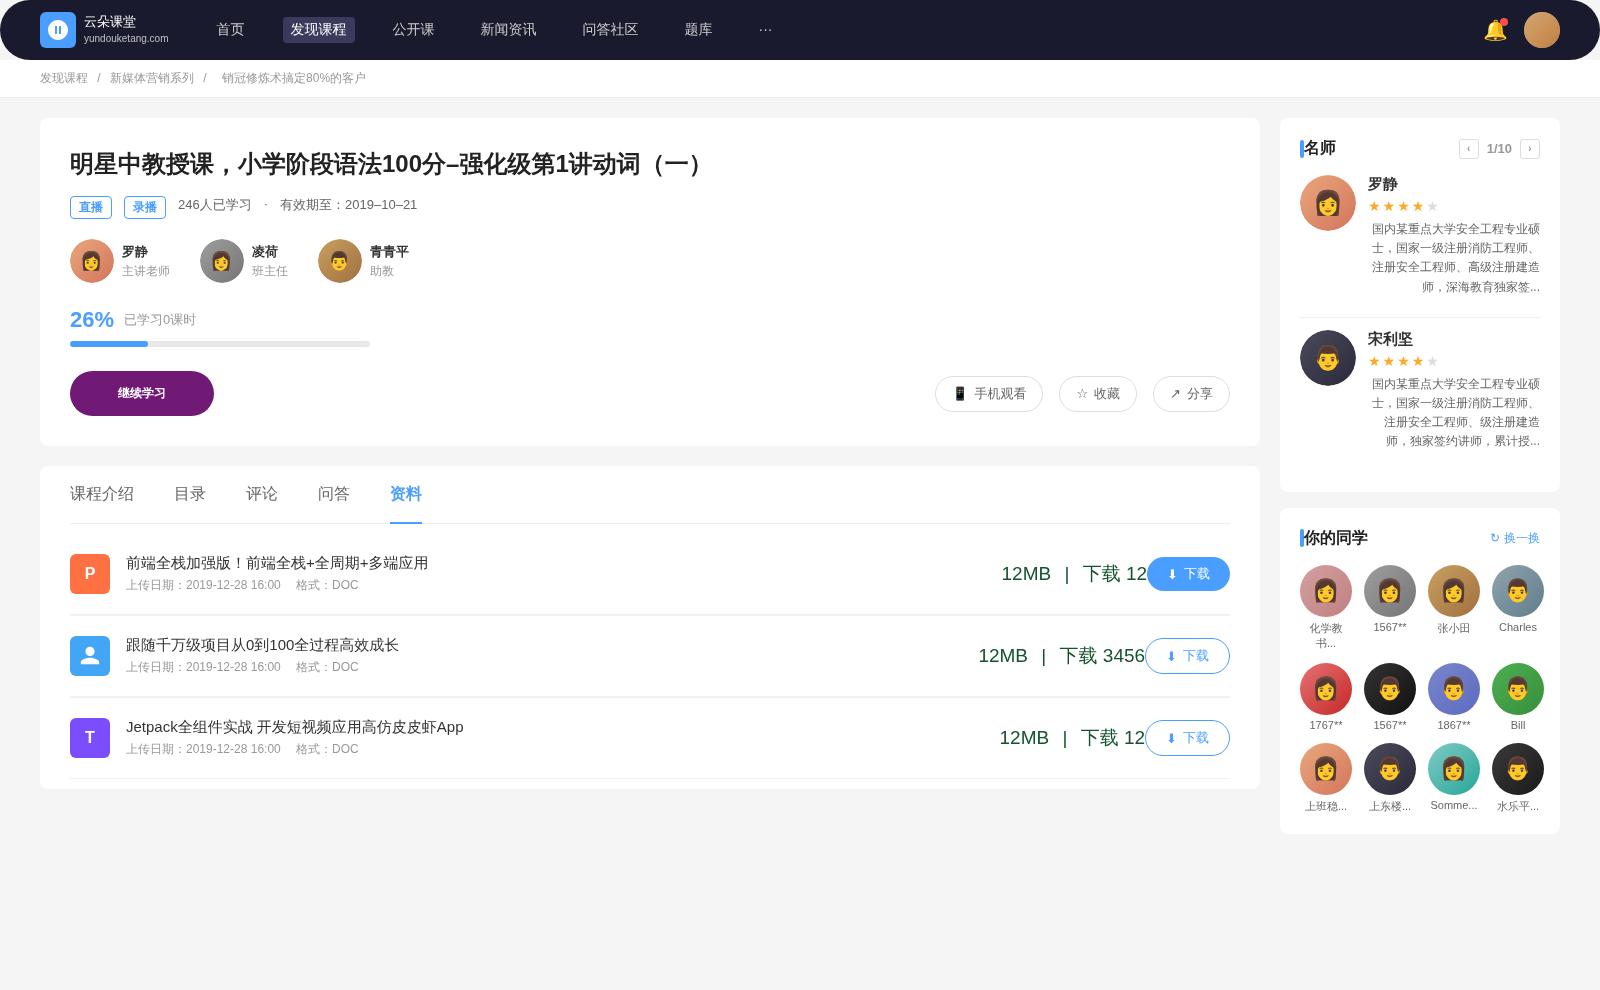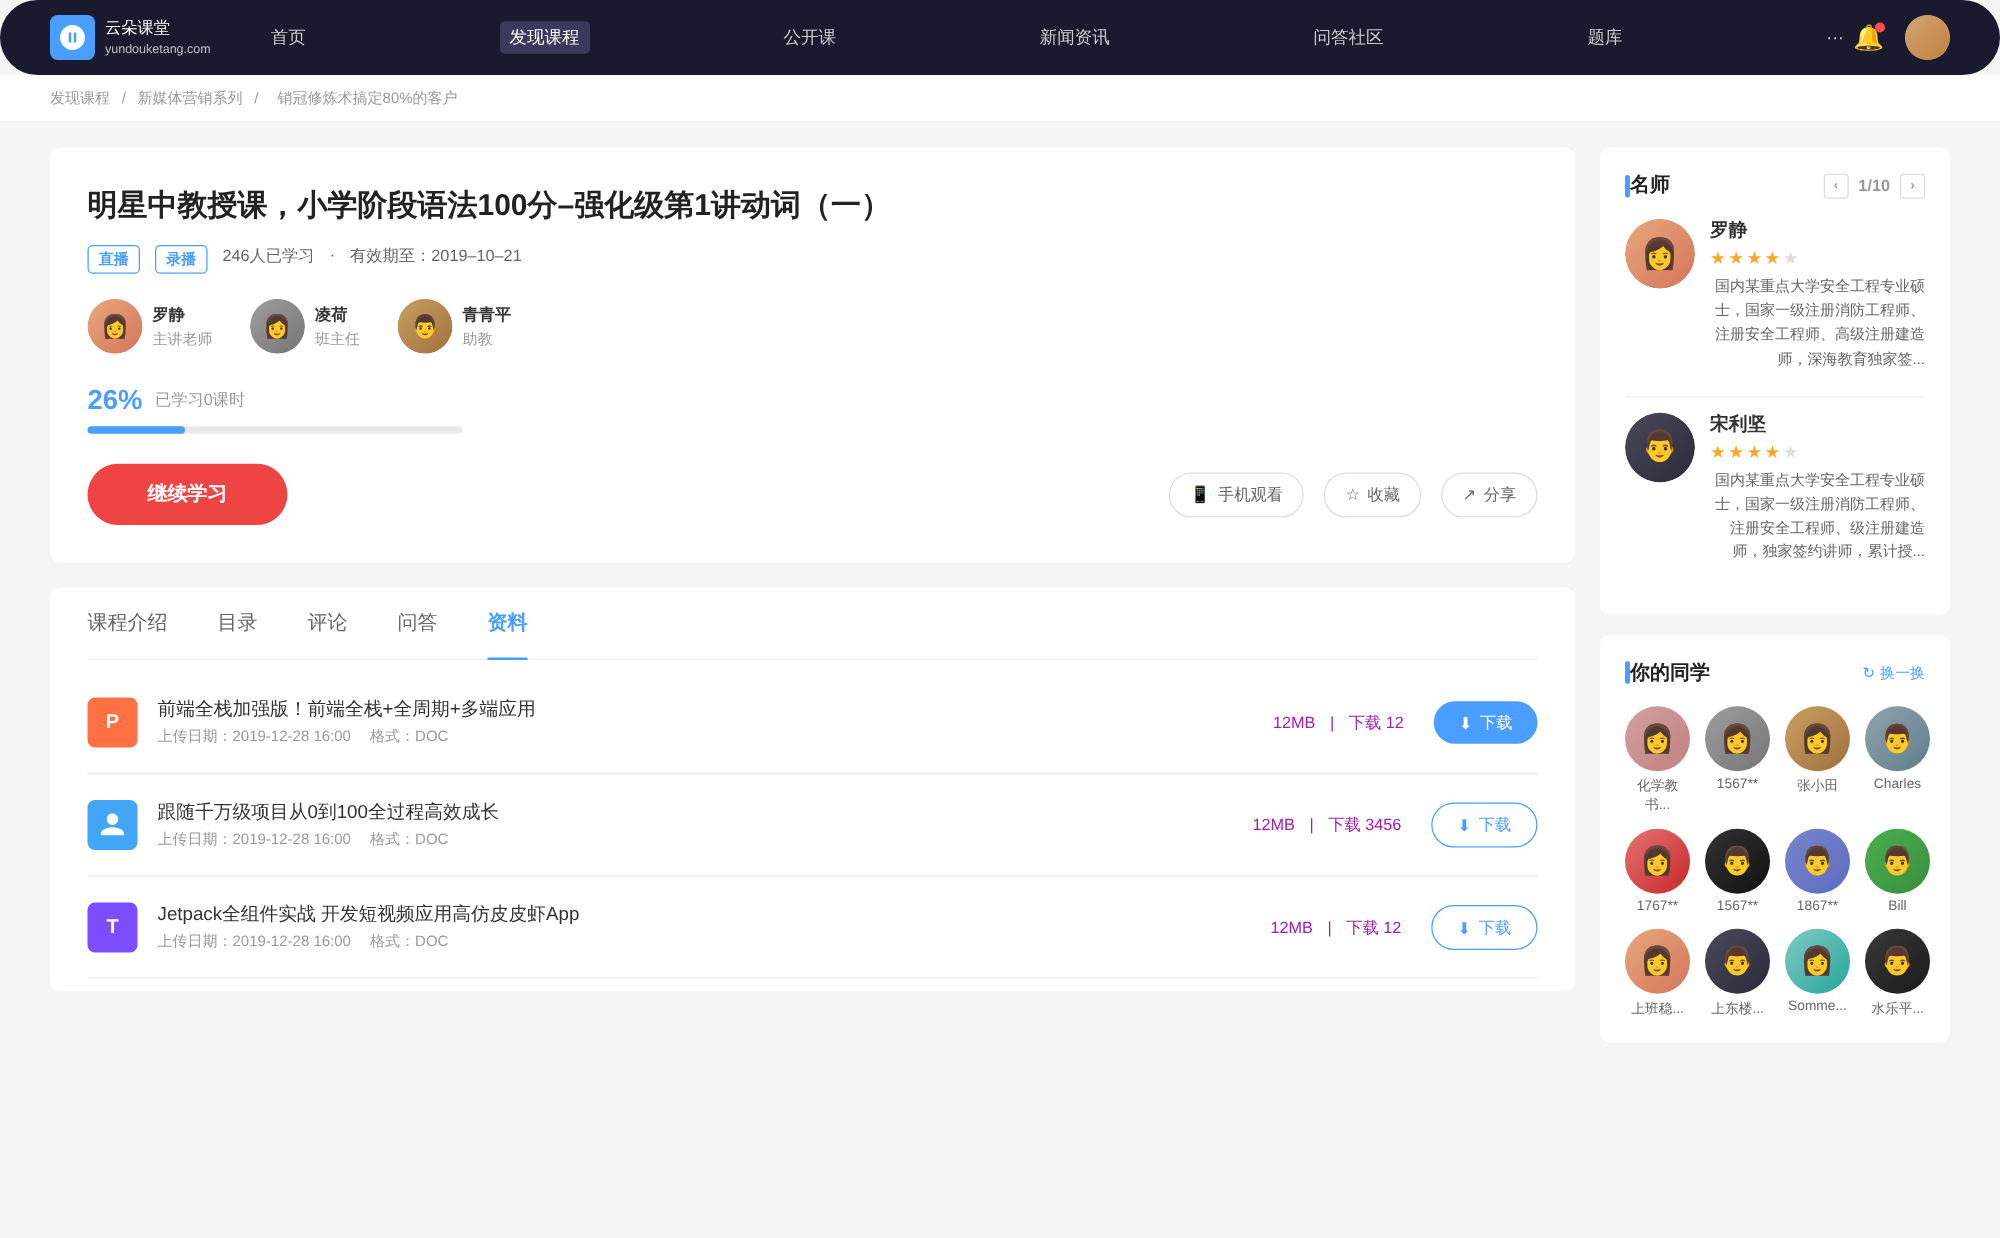--- a/index.html
+++ b/index.html
@@ -3,21 +3,21 @@
   <meta charset="utf-8">
   <style>
     * { box-sizing: border-box; margin: 0; padding: 0; }
     body { font-family: "PingFang SC", "Microsoft YaHei", sans-serif; background: #f5f5f5; font-size: 14px; color: #333; }
 
     
     .nav { background: #1a1a2e; height: 60px; display: flex; align-items: center; padding: 0 40px; border-radius: 30px; }
     .nav-logo { display: flex; align-items: center; margin-right: 40px; }
     .nav-logo-icon { width: 36px; height: 36px; background: #4a9eff; border-radius: 6px; display: flex; align-items: center; justify-content: center; color: white; font-weight: bold; font-size: 12px; margin-right: 8px; }
     .nav-logo-text { color: white; font-size: 13px; line-height: 1.2; }
-    .nav-links { display: flex; gap: 30px; flex: 1; justify-content: space-between; }
+    .nav-links { display: flex; gap: 30px; flex: 1; }
     .nav-link { color: #ccc; cursor: pointer; font-size: 14px; padding: 4px 8px; border-radius: 4px; }
     .nav-link.active { background: #3a3a5c; color: white; }
     .nav-right { display: flex; align-items: center; gap: 16px; margin-left: auto; }
     .nav-bell { color: #ccc; font-size: 20px; cursor: pointer; position: relative; }
     .nav-bell-dot { width: 8px; height: 8px; background: #ff4d4f; border-radius: 50%; position: absolute; top: 0; right: 0; }
     .nav-avatar { width: 36px; height: 36px; border-radius: 50%; background: #c0a080; overflow: hidden; cursor: pointer; }
     .nav-avatar-img { width: 100%; height: 100%; background: linear-gradient(135deg, #d4a574, #c08040); border-radius: 50%; }
 
     
     .breadcrumb { background: white; padding: 10px 40px; font-size: 12px; color: #999; border-bottom: 1px solid #eee; }
@@ -44,42 +44,42 @@
     .teacher-info { font-size: 13px; }
     .teacher-name { font-weight: bold; color: #333; margin-bottom: 2px; }
     .teacher-role { color: #999; font-size: 12px; }
     .progress-section { margin-bottom: 24px; }
     .progress-label { display: flex; align-items: center; gap: 10px; margin-bottom: 8px; }
     .progress-pct { font-size: 22px; font-weight: bold; color: #4a9eff; }
     .progress-text { font-size: 13px; color: #999; }
     .progress-bar-bg { height: 6px; background: #e8e8e8; border-radius: 3px; width: 300px; }
     .progress-bar-fill { height: 6px; background: #4a9eff; border-radius: 3px; }
     .course-actions { display: flex; align-items: center; gap: 20px; }
-    .btn-continue { background: #ef4444; color: white; border: none; padding: 14px 48px; border-radius: 30px; font-size: 16px; cursor: pointer; font-weight: bold; }
+    .btn-continue { background: #701a75; color: white; border: none; padding: 14px 48px; border-radius: 30px; font-size: 12px; cursor: pointer; font-weight: bold; }
     .action-btns { display: flex; gap: 16px; margin-left: auto; }
     .action-btn { display: flex; align-items: center; gap: 6px; color: #666; cursor: pointer; font-size: 13px; padding: 8px 16px; border: 1px solid #ddd; border-radius: 20px; background: white; }
 
     
     .tabs-section { background: white; border-radius: 8px; padding: 0 30px; }
     .tabs { display: flex; gap: 40px; border-bottom: 1px solid #eee; }
     .tab { padding: 18px 0; font-size: 16px; cursor: pointer; color: #666; position: relative; }
     .tab.active { color: #4a9eff; font-weight: bold; }
     .tab.active::after { content: ''; position: absolute; bottom: -1px; left: 0; right: 0; height: 2px; background: #4a9eff; }
 
     
     .file-list { padding: 10px 0; }
     .file-item { display: flex; align-items: center; padding: 20px 0; border-bottom: 1px solid #f0f0f0; }
     .file-icon { width: 40px; height: 40px; border-radius: 6px; display: flex; align-items: center; justify-content: center; font-size: 16px; font-weight: bold; color: white; margin-right: 16px; flex-shrink: 0; }
     .file-icon-p { background: #ff7043; }
     .file-icon-f { background: #42a5f5; }
     .file-icon-t { background: #7c4dff; }
     .file-info { flex: 1; }
     .file-name { font-size: 15px; color: #333; margin-bottom: 4px; }
     .file-meta { font-size: 12px; color: #999; }
-    .file-stats { color: #a21caf; font-size: 13px; margin-right: 24px; white-space: nowrap; }
+    .file-stats { color: #14532d; font-size: 19px; white-space: nowrap; }
     .btn-download { border: 1px solid #4a9eff; color: #4a9eff; background: white; padding: 8px 20px; border-radius: 20px; cursor: pointer; font-size: 13px; display: flex; align-items: center; gap: 6px; }
     .btn-download-filled { background: #4a9eff; color: white; border: none; padding: 8px 20px; border-radius: 20px; cursor: pointer; font-size: 13px; display: flex; align-items: center; gap: 6px; }
 
     
     .sidebar-right { width: 280px; flex-shrink: 0; }
     .sidebar-card { background: white; border-radius: 8px; padding: 20px; margin-bottom: 16px; }
     .sidebar-title { font-size: 16px; font-weight: bold; color: #222; margin-bottom: 16px; display: flex; align-items: center; gap: 0; }
     .sidebar-title-bar { width: 4px; height: 18px; background: #4a9eff; border-radius: 2px; }
     .sidebar-title-nav { display: flex; align-items: center; gap: 8px; margin-left: auto; font-size: 13px; color: #999; }
     .nav-arrow { width: 20px; height: 20px; border: 1px solid #ddd; border-radius: 3px; display: flex; align-items: center; justify-content: center; cursor: pointer; font-size: 10px; }

